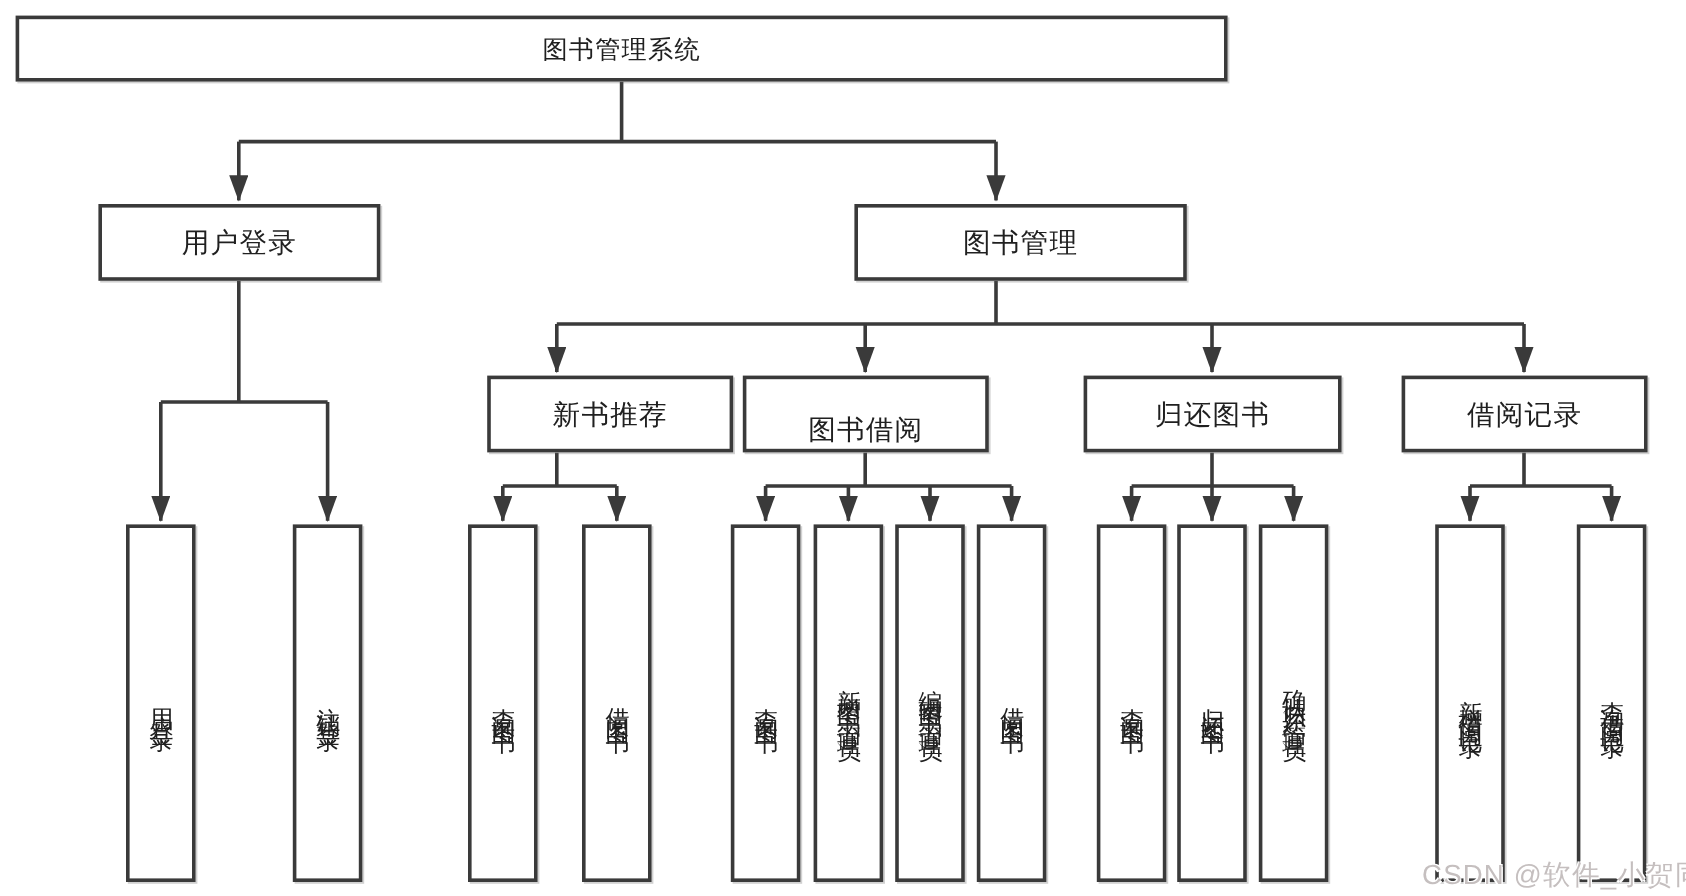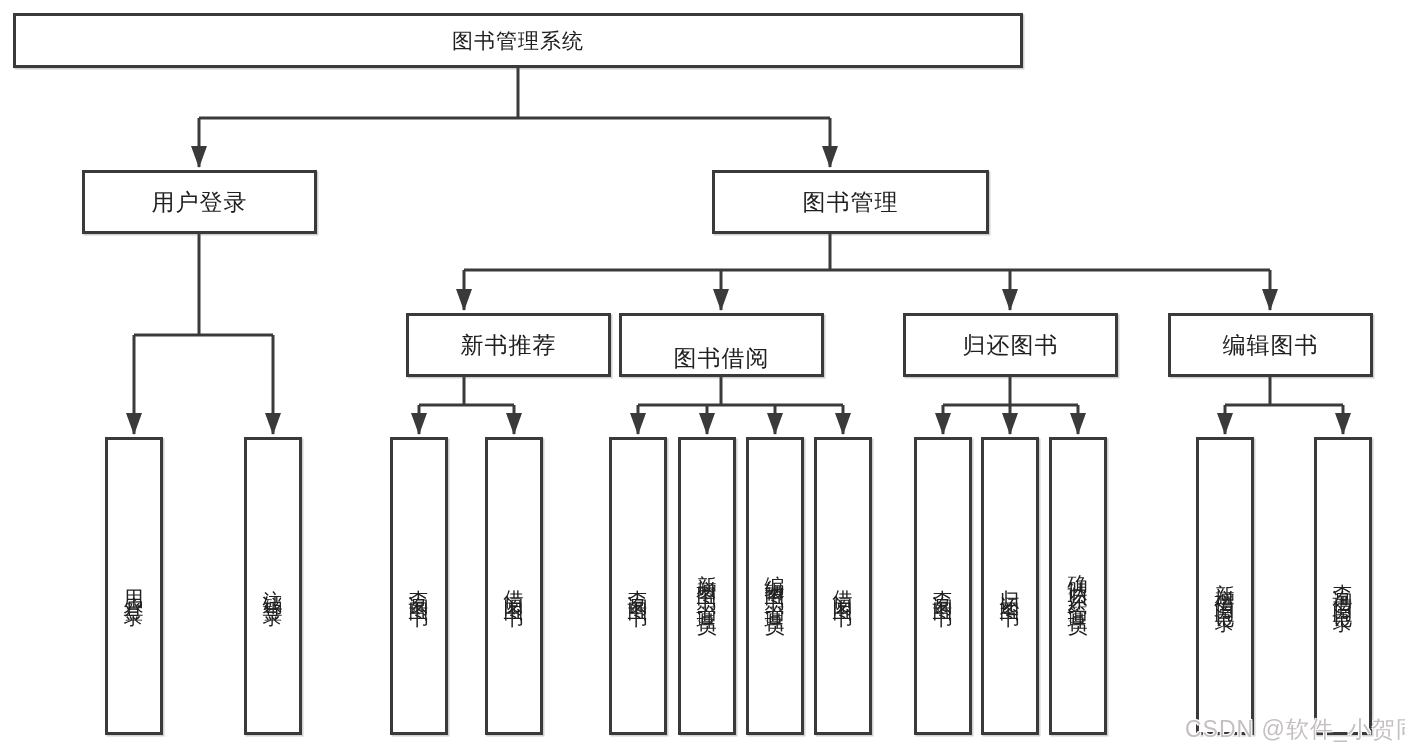--- a/index.html
+++ b/index.html
@@ -111,21 +111,21 @@
   <div class="node h" style="left:362px;top:313px;width:205px;height:64px;margin-left:44px;">
     <span>新书推荐</span>
   </div>
   <div class="node h" style="left:619px;top:313px;width:205px;height:64px;align-items:flex-end;">
     <span>图书借阅</span>
   </div>
   <div class="node h" style="left:903px;top:313px;width:215px;height:64px;">
     <span>归还图书</span>
   </div>
   <div class="node h" style="left:1168px;top:313px;width:205px;height:64px;">
-    <span>编辑图书</span>
+    <span>借阅记录</span>
   </div>
 
   <div class="node vert" style="left:105px;top:437px;width:58px;height:298px;">
     <span>用户登录</span>
   </div>
   <div class="node vert" style="left:244px;top:437px;width:58px;height:298px;">
     <span>注销登录</span>
   </div>
 
   <div class="node vert" style="left:390px;top:437px;width:58px;height:298px;">

